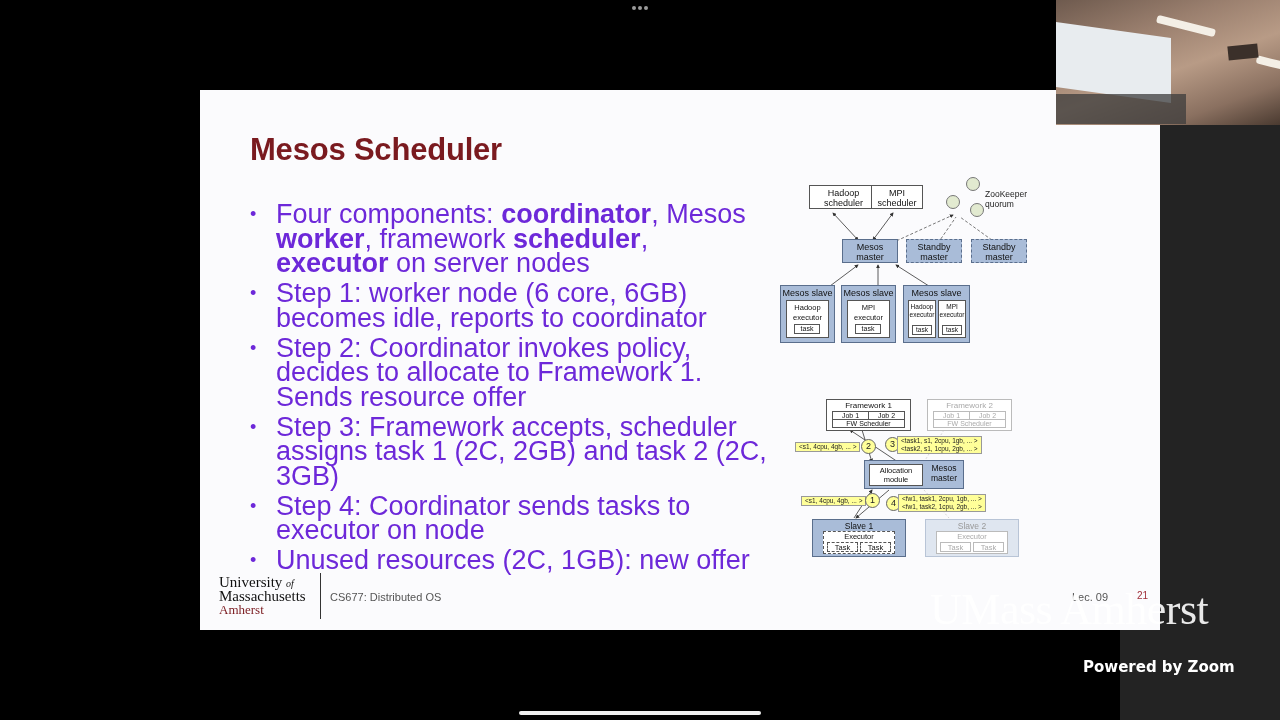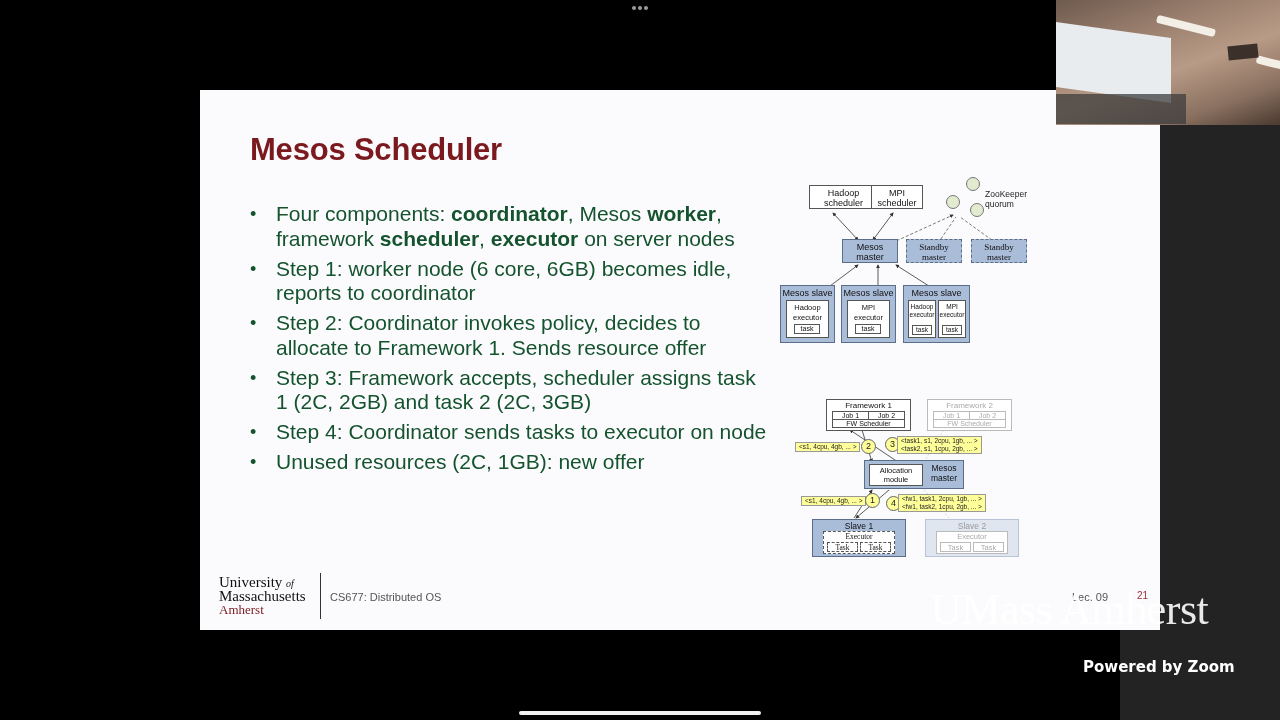--- a/index.html
+++ b/index.html
@@ -6,39 +6,39 @@
   html, body { width: 1280px; height: 720px; overflow: hidden; background: #000; font-family: "Liberation Sans", sans-serif; }
   .stage { position: relative; width: 1280px; height: 720px; background: #000; }
   .right-panel { position: absolute; left: 1120px; top: 125px; width: 160px; height: 595px; background: #232323; }
   .top-dots { position: absolute; left: 632px; top: 6px; display: flex; gap: 2px; }
   .top-dots span { width: 4px; height: 4px; border-radius: 50%; background: #9a9a9a; display: block; }
   .bottom-bar { position: absolute; left: 519px; top: 711px; width: 242px; height: 4px; border-radius: 2px; background: #f0f0f0; }
 
   .slide { position: absolute; left: 160px; top: 90px; width: 960px; height: 540px; background: #fbfbfd; overflow: hidden; margin-left: 40px; }
   .slide-title { position: absolute; left: 50px; top: 42px; font-size: 31px; font-weight: bold; color: #7a1a1f; letter-spacing: -0.2px; }
   .bullets { position: absolute; left: 48px; top: 112px; width: 520px; list-style: none; }
-  .bullets li { position: relative; padding-left: 28px; font-size: 21px; line-height: 24.5px; color: #14532d; margin-bottom: 5.5px; }
+  .bullets li { position: relative; padding-left: 28px; font-size: 27px; line-height: 24.5px; color: #6d28d9; margin-bottom: 5.5px; }
   .bullets li::before { content: "\2022"; position: absolute; left: 2px; top: 0; font-size: 18px; }
   .bullets b { font-weight: bold; }
 
   .footer { position: absolute; left: 0; top: 480px; width: 960px; height: 60px; }
   .umass-logo { position: absolute; left: 19px; top: 6px; font-family: "Liberation Serif", serif; line-height: 13px; }
   .umass-logo .l1 { font-size: 15px; color: #111; }
   .umass-logo .l1 i { font-size: 10px; }
   .umass-logo .l2 { font-size: 15px; color: #111; }
   .umass-logo .l3 { font-size: 13px; color: #7a1a1f; }
   .footer-divider { position: absolute; left: 120px; top: 3px; width: 1px; height: 46px; background: #333; }
   .course { position: absolute; left: 130px; top: 21px; font-size: 11px; color: #555; }
   .lec { position: absolute; left: 872px; top: 21px; font-size: 11px; color: #555; }
   .page-num { position: absolute; left: 937px; top: 20px; font-size: 10px; color: #a0303a; }
 
   .diagram { position: absolute; }
   .box { position: absolute; border: 1px solid #555; background: #fff; font-size: 9px; line-height: 10px; text-align: center; color: #111; }
   .box.blue { background: #a9bcd8; border-color: #5a6e8c; }
-  .box.dash { border-style: dashed; font-family: Liberation Serif, serif; }
+  .box.dash { border-style: dashed; }
   .box.faint { color: #aaa; border-color: #bbb; }
   .box.faintblue { background: #dfe6f0; border-color: #b8c4d6; color: #999; }
   .circle { position: absolute; width: 14px; height: 14px; border-radius: 50%; background: #e2ead0; border: 1px solid #777; }
   .label { position: absolute; font-size: 8.5px; color: #222; line-height: 10px; }
   .yellow { position: absolute; background: #ffff99; border: 1px solid #999; font-size: 6.5px; line-height: 8px; padding: 0 3px; color: #222; white-space: nowrap; }
   .num { position: absolute; width: 15px; height: 15px; border-radius: 50%; background: #ffff99; border: 1px solid #666; font-size: 9px; line-height: 13px; text-align: center; color: #222; }
   svg.lines { position: absolute; left: 0; top: 0; }
 
   .cam { position: absolute; left: 1056px; top: 0; width: 224px; height: 125px; overflow: hidden;
          background: linear-gradient(160deg, #6e5a4e 0%, #9a7f6e 30%, #b89b86 55%, #8a7060 80%, #4a3a30 100%); }

